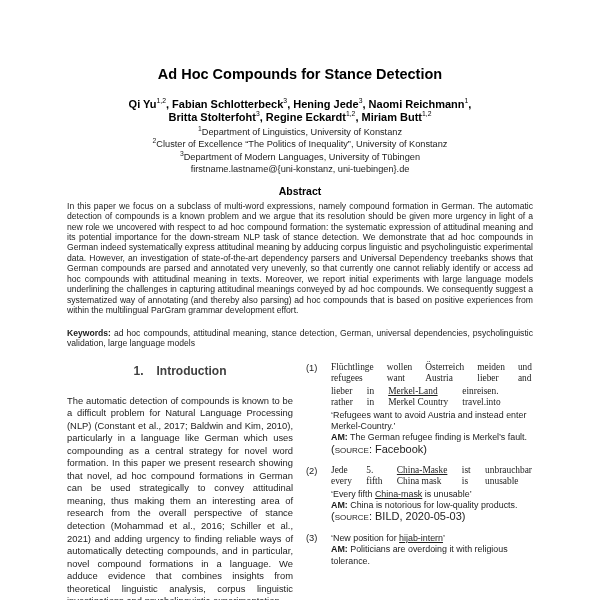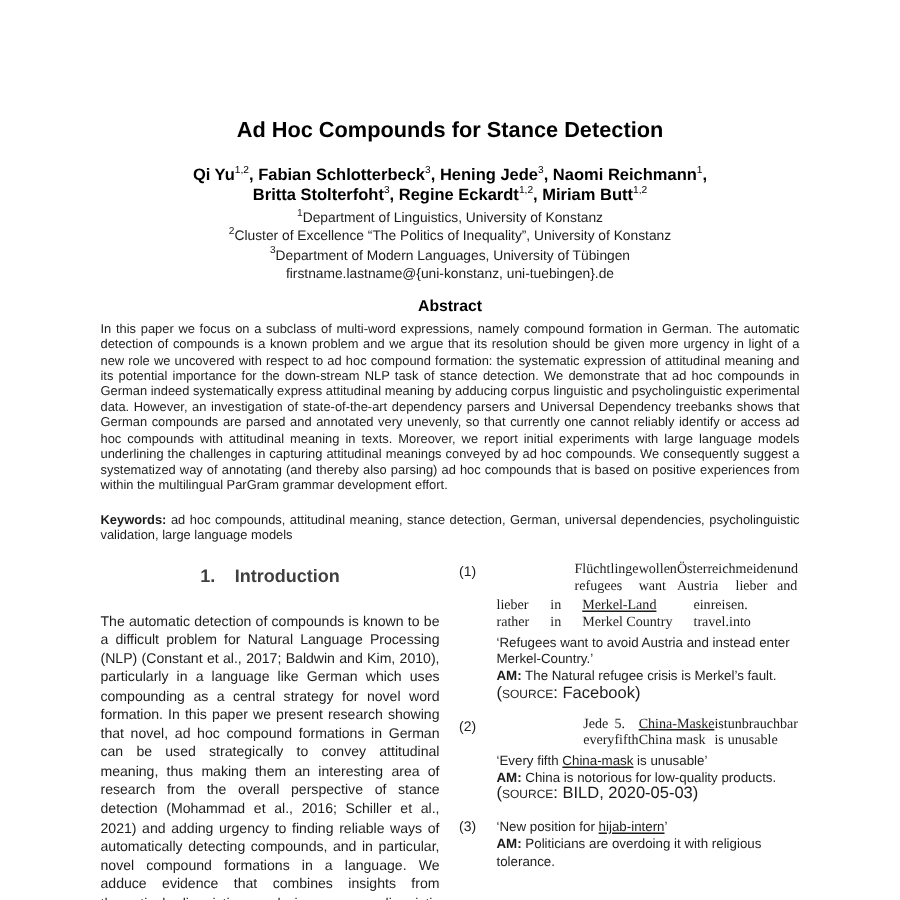--- a/index.html
+++ b/index.html
@@ -3,41 +3,41 @@
 <meta charset="utf-8">
 <style>
   html,body{margin:0;padding:0;}
   body{
     width:600px;height:600px;overflow:hidden;background:#ffffff;
     font-family:"Liberation Sans",sans-serif;color:#1c1c1c;
     -webkit-font-smoothing:antialiased;
   }
   .page{width:600px;height:600px;box-sizing:border-box;padding:66px 67px 0 67px;overflow:hidden;}
   
-  .title{font-size:14.5px;font-weight:bold;text-align:center;margin:13px 0 16px 0;color:#000;}
+  .title{font-size:14.5px;font-weight:bold;text-align:center;margin:0 0 16px 0;color:#000;}
   .authors{font-size:11px;font-weight:bold;text-align:center;line-height:13px;color:#000;}
   sup{font-size:6.8px;font-weight:normal;vertical-align:super;line-height:0;}
   .affil{font-size:9.2px;text-align:center;line-height:12.4px;margin-top:2px;}
   
   .abs-head{font-size:10.5px;font-weight:bold;text-align:center;margin:9px 0 4px 0;color:#000;}
   .abstract{font-size:8.6px;line-height:10.45px;text-align:justify;margin:0;}
   .keywords{font-size:8.6px;line-height:10.45px;text-align:justify;margin:12px 0 0 0;}
   .keywords b{font-weight:bold;margin-top:36px;}
   
   .cols{display:flex;margin-top:13px;column-gap:13px;}
   .col{width:226px;flex:0 0 226px;}
   .sec-head{font-size:12px;font-weight:bold;text-align:center;margin:2px 0 17px 0;color:#404040;}
   .sec-head .num{margin-right:13px;}
   .body-par{font-size:9.4px;line-height:12.55px;text-align:justify;margin:0;}
   
   .example{display:flex;margin-bottom:7px;}
   .ex-num{flex:0 0 25px;font-size:9.3px;font-family:"Liberation Sans",sans-serif;padding-top:1px;}
   .ex-body{flex:1;min-width:0;}
   .ilrow{display:flex;font-family:"Liberation Serif",serif;font-size:9.4px;margin-bottom:1px;}
-  .ilrow.spread{justify-content:flex-end;}
+  .ilrow.spread{justify-content:space-between;}
   .ilrow.loose{justify-content:flex-start;column-gap:14px;}
   .pair{display:inline-flex;flex-direction:column;align-items:flex-start;}
   .pair .de{white-space:nowrap;line-height:11.6px;}
   .pair .gl{white-space:nowrap;line-height:11.6px;}
   .pair .de.ul{text-decoration:underline;}
   .trans{font-size:8.9px;line-height:11.2px;margin-top:1px;}
   .trans .ul{text-decoration:underline;}
   .amline{font-size:8.9px;line-height:11.2px;}
   .amline b{font-weight:bold;}
   .srcline{font-size:11px;line-height:11px;margin-bottom:3px;}
@@ -115,21 +115,21 @@
               <span class="pair">
                 <span class="de ul">Merkel-Land</span>
                 <span class="gl">Merkel Country</span>
               </span>
               <span class="pair">
                 <span class="de">einreisen.</span>
                 <span class="gl">travel.into</span>
               </span>
             </div>
           <div class="trans"><span>‘Refugees want to avoid Austria and instead enter Merkel-Country.’</span><span class="ul"></span><span></span></div>
-          <div class="amline"><b>AM:</b><span> The Natural refugee crisis is Merkel’s fault.</span></div>
+          <div class="amline"><b>AM:</b><span> The German refugee finding is Merkel’s fault.</span></div>
           <div class="srcline"><span class="sc">(source</span><span>: Facebook)</span></div>
         </div>
       </div>
 
       <div class="example">
         <div class="ex-num">(2)</div>
         <div class="ex-body">
           <div class="ilrow spread">
               <span class="pair">
                 <span class="de">Jede</span>

